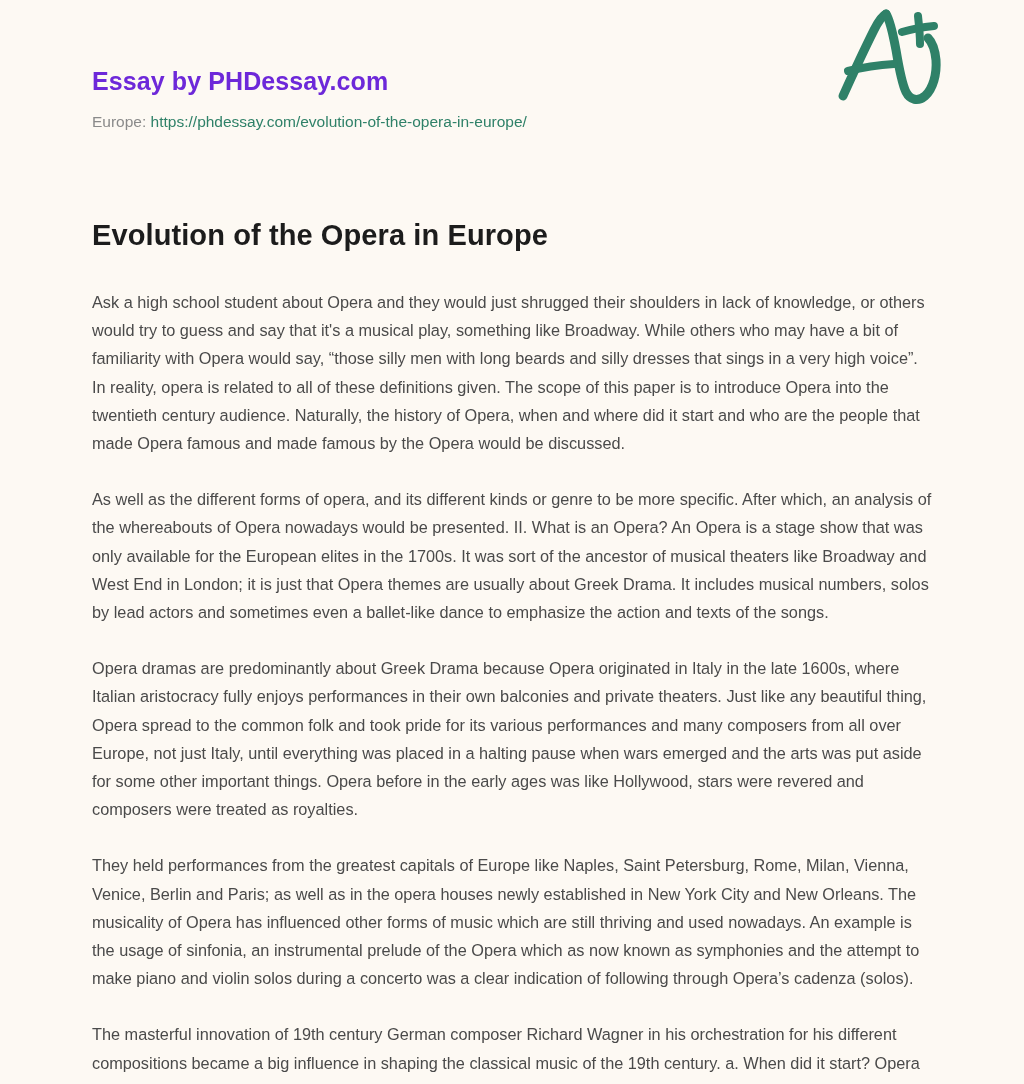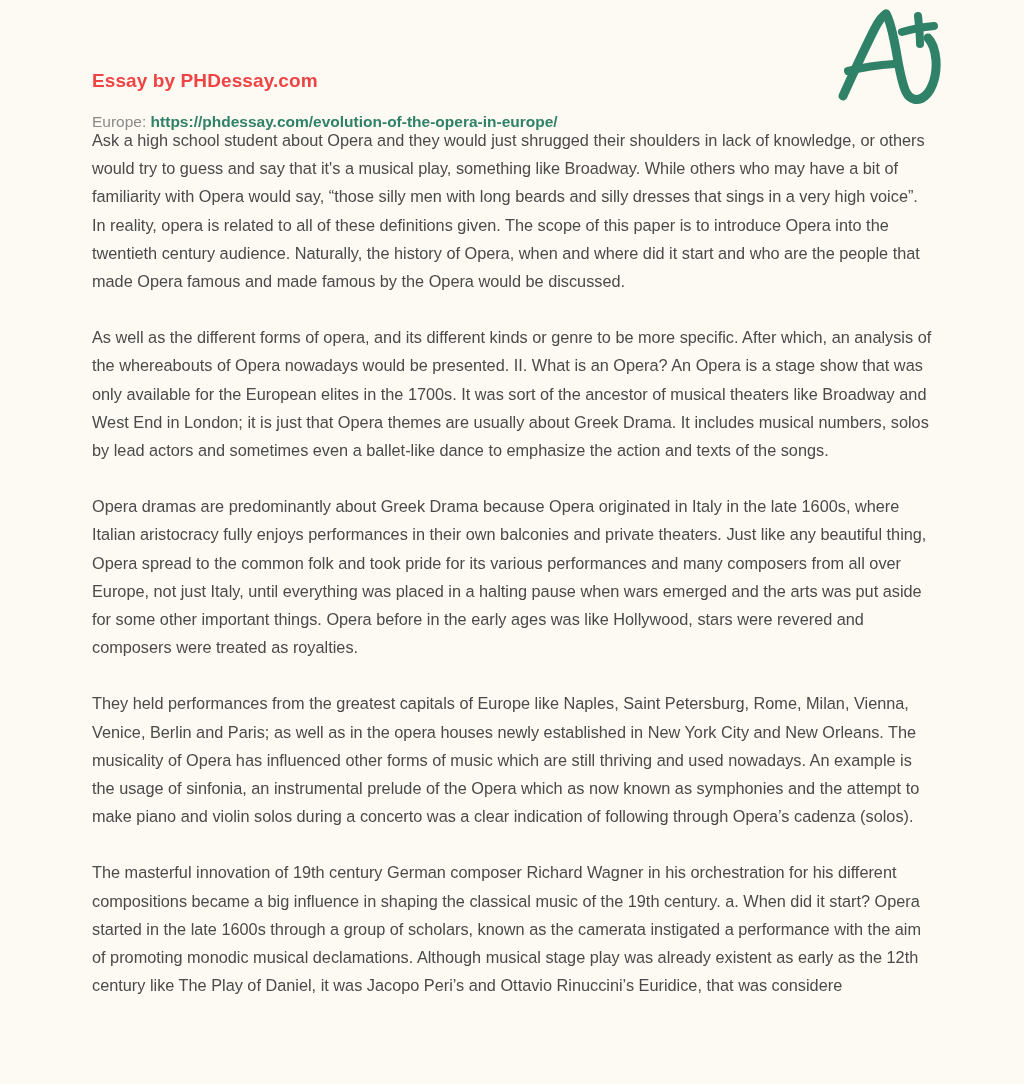--- a/index.html
+++ b/index.html
@@ -25,41 +25,40 @@
 
   
   .header {
     position: relative;
     padding-top: 66px;
     height: 104px;
     box-sizing: border-box;
   }
 
   .brand-title {
-    font-size: 19px;
+    font-size: 25px;
     font-weight: bold;
-    color: #ef4444;
+    color: #6d28d9;
     letter-spacing: 0.1px;
     line-height: 30px;
     margin: 0;
   }
 
   .source-line {
     margin-top: 16px;
     font-size: 15.5px;
     line-height: 20px;
     white-space: nowrap;
   }
   .source-label {
     color: #8a8a8a;
   }
   .source-url {
     color: #2f8168;
     text-decoration: none;
-    font-weight: bold;
   }
 
   
   .logo {
     position: absolute;
     top: -8px;
     right: -28px;
     width: 140px;
     height: 130px;
   }
@@ -78,21 +77,21 @@
     color: #1c1c1c;
     letter-spacing: 0.1px;
     line-height: 36px;
   }
 
   .body-copy {
     padding-top: 22px;
   }
 
   .body-copy p {
-    margin: 0 0 28px 0;
+    margin: 13px 0 28px 0;
     font-size: 16.3px;
     line-height: 28.2px;
     color: #4a4a4a;
     text-align: left;
     max-width: 840px;
   }
 </style>
 </head>
 <body>
 
@@ -121,20 +120,21 @@
 
           <path d="M82 40 C 92 37, 104 35, 114 34" stroke-width="8"></path>
 
           <path d="M98 24 C 99 33, 100 44, 100 52" stroke-width="8"></path>
         </g>
       </svg>
     </div>
 
   </div>
 
+  <h2 class="article-title">Evolution of the Opera in Europe</h2>
 
   <div class="body-copy">
     <p>Ask a high school student about Opera and they would just shrugged their shoulders in lack of knowledge, or others would try to guess and say that it's a musical play, something like Broadway. While others who may have a bit of familiarity with Opera would say, “those silly men with long beards and silly dresses that sings in a very high voice”. In reality, opera is related to all of these definitions given. The scope of this paper is to introduce Opera into the twentieth century audience. Naturally, the history of Opera, when and where did it start and who are the people that made Opera famous and made famous by the Opera would be discussed.</p>
     <p>As well as the different forms of opera, and its different kinds or genre to be more specific. After which, an analysis of the whereabouts of Opera nowadays would be presented. II. What is an Opera? An Opera is a stage show that was only available for the European elites in the 1700s. It was sort of the ancestor of musical theaters like Broadway and West End in London; it is just that Opera themes are usually about Greek Drama. It includes musical numbers, solos by lead actors and sometimes even a ballet-like dance to emphasize the action and texts of the songs.</p>
     <p>Opera dramas are predominantly about Greek Drama because Opera originated in Italy in the late 1600s, where Italian aristocracy fully enjoys performances in their own balconies and private theaters. Just like any beautiful thing, Opera spread to the common folk and took pride for its various performances and many composers from all over Europe, not just Italy, until everything was placed in a halting pause when wars emerged and the arts was put aside for some other important things. Opera before in the early ages was like Hollywood, stars were revered and composers were treated as royalties.</p>
     <p>They held performances from the greatest capitals of Europe like Naples, Saint Petersburg, Rome, Milan, Vienna, Venice, Berlin and Paris; as well as in the opera houses newly established in New York City and New Orleans. The musicality of Opera has influenced other forms of music which are still thriving and used nowadays. An example is the usage of sinfonia, an instrumental prelude of the Opera which as now known as symphonies and the attempt to make piano and violin solos during a concerto was a clear indication of following through Opera’s cadenza (solos).</p>
     <p>The masterful innovation of 19th century German composer Richard Wagner in his orchestration for his different compositions became a big influence in shaping the classical music of the 19th century. a. When did it start? Opera started in the late 1600s through a group of scholars, known as the camerata instigated a performance with the aim of promoting monodic musical declamations. Although musical stage play was already existent as early as the 12th century like The Play of Daniel, it was Jacopo Peri’s and Ottavio Rinuccini’s Euridice, that was considere</p>
   </div>
 
 </div>

